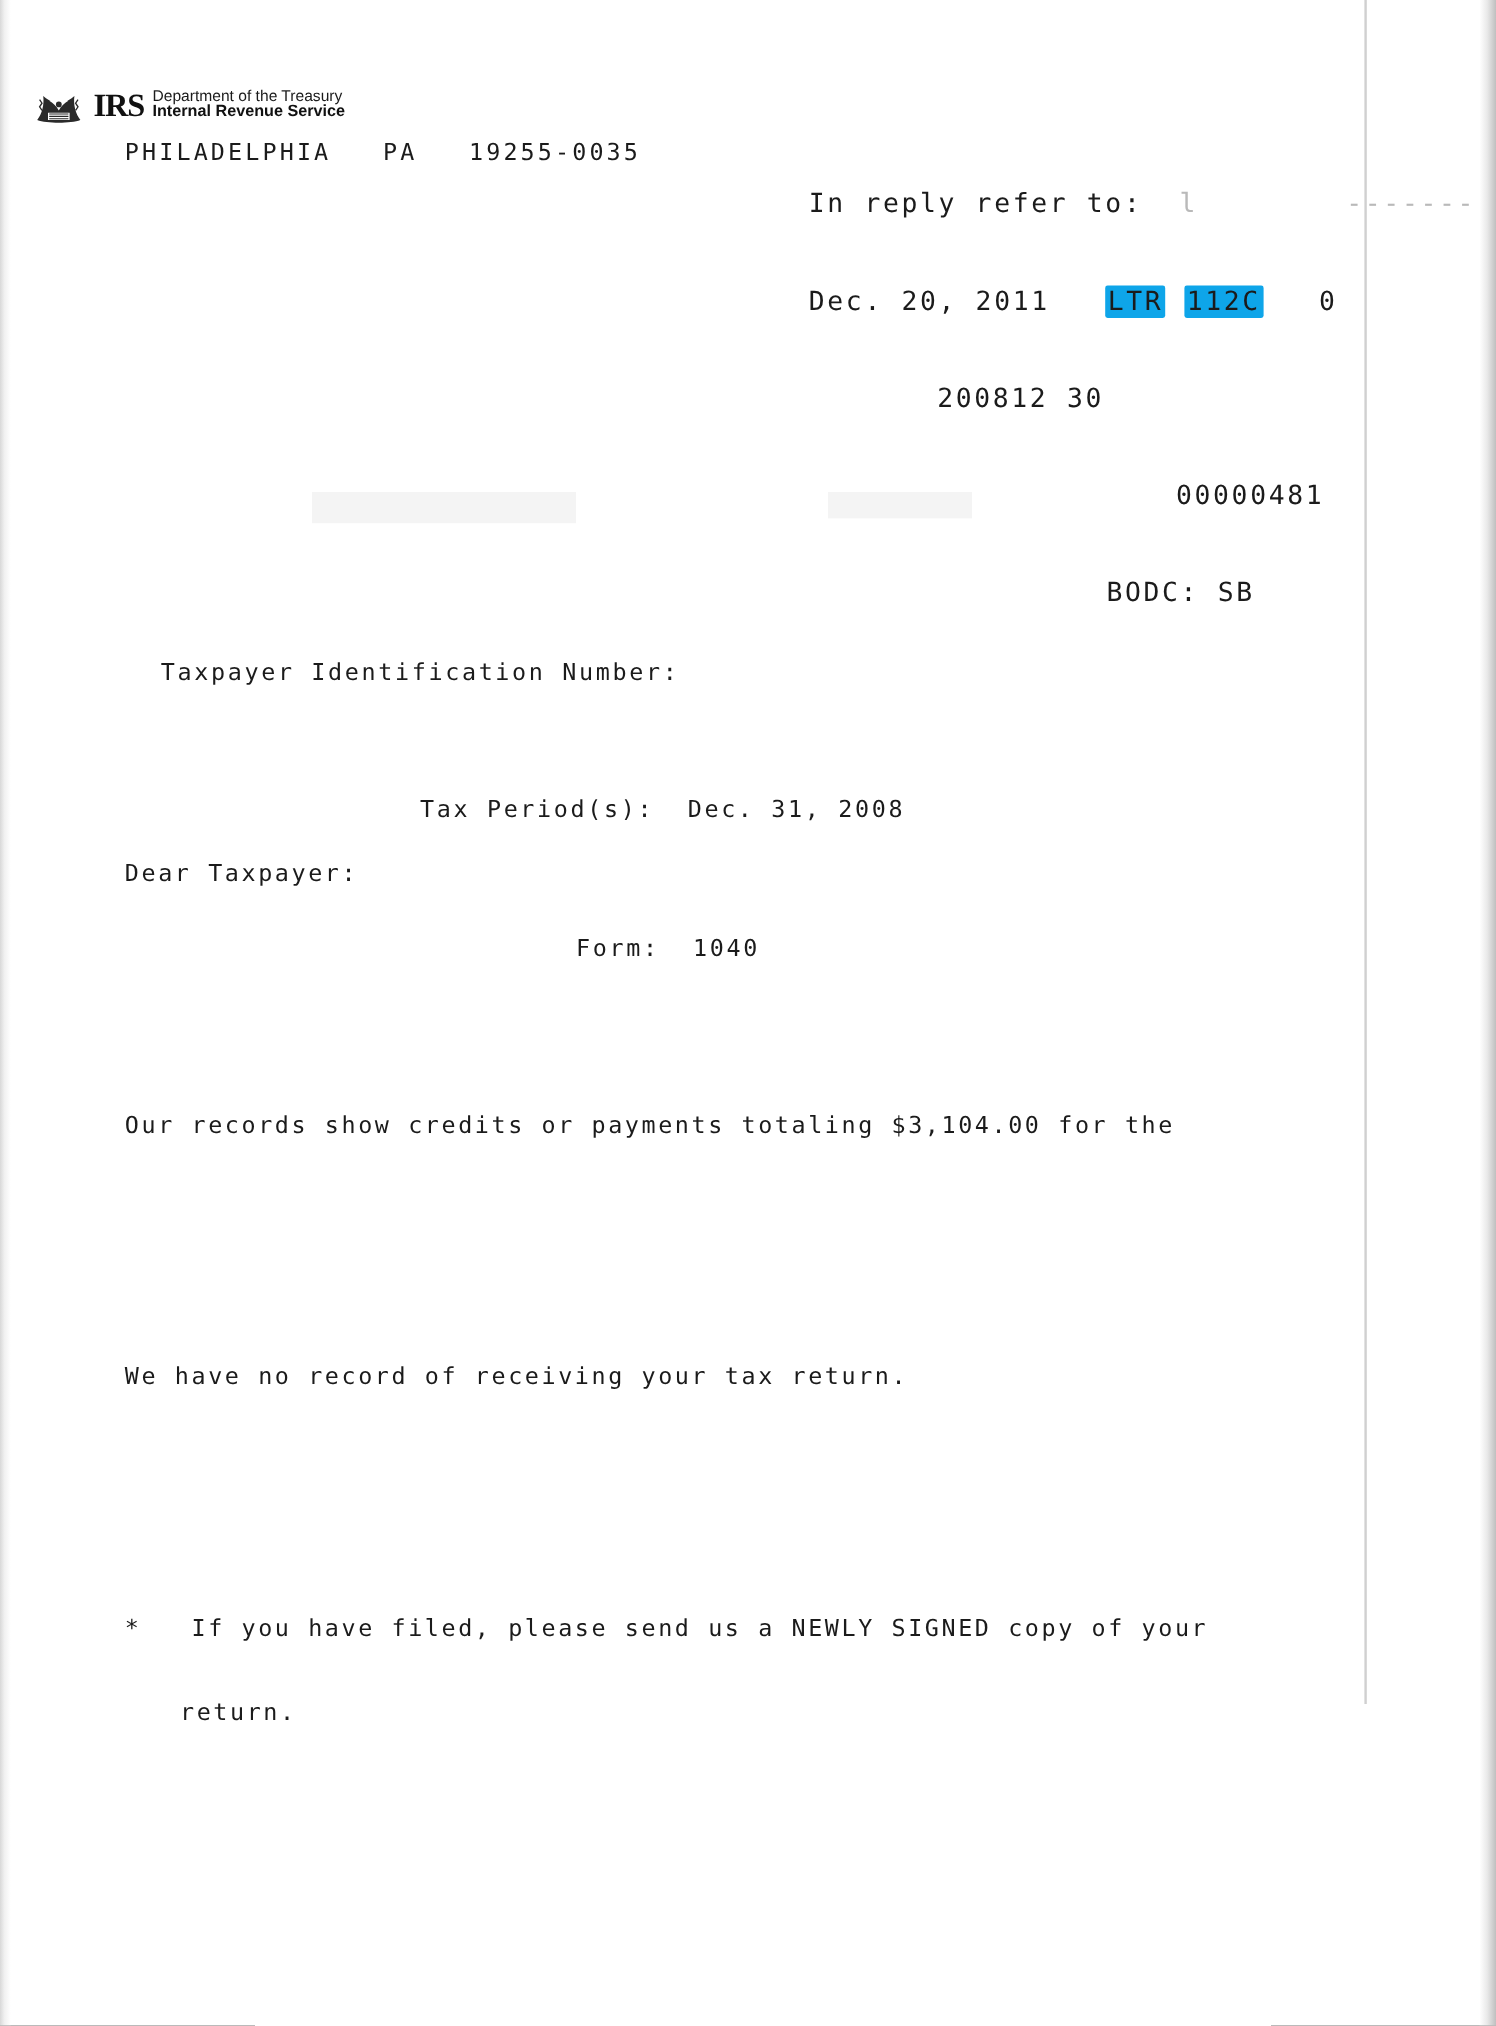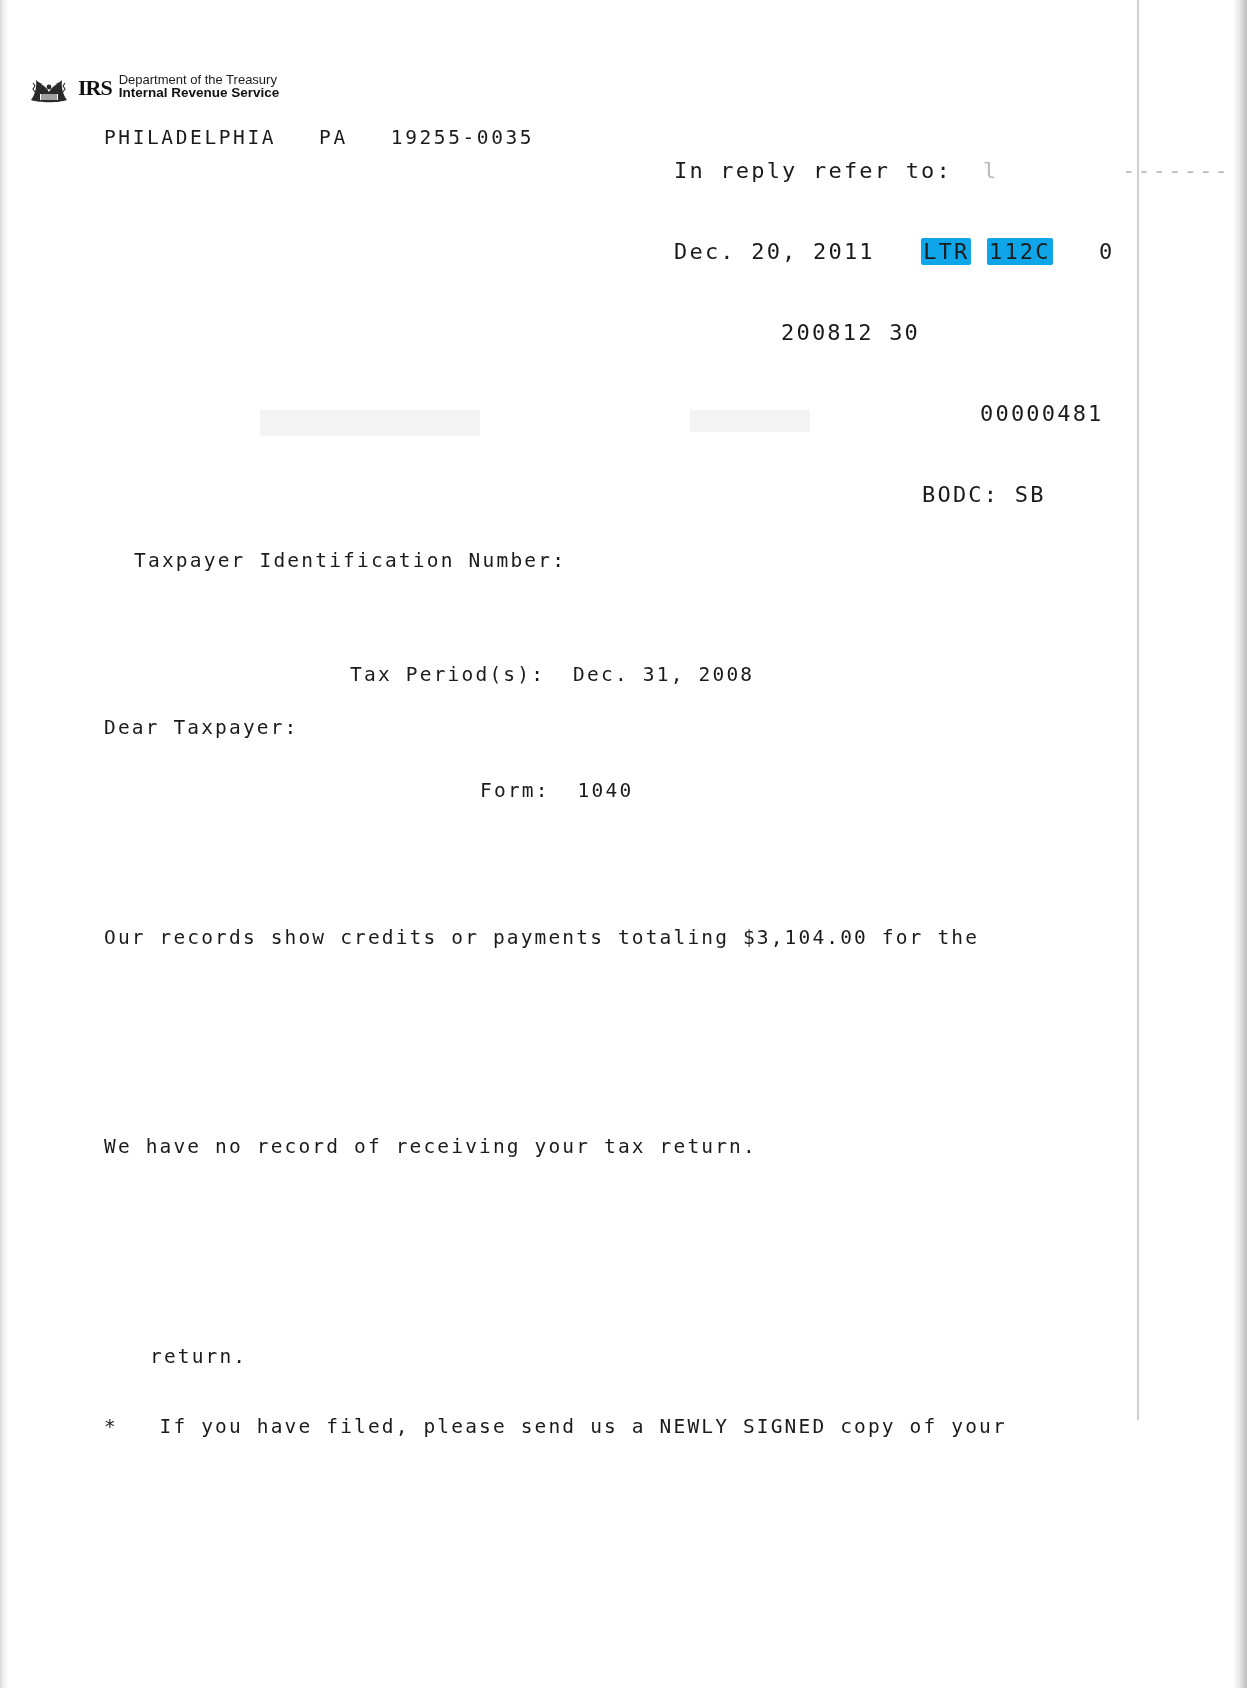--- a/index.html
+++ b/index.html
@@ -52,21 +52,21 @@
   .irs-seal {
     width: 46px;
     height: 32px;
     margin-right: 6px;
     position: relative;
     top: 2px;
   }
   .irs-word {
     font-family: "Liberation Serif", "DejaVu Serif", serif;
     font-weight: bold;
-    font-size: 22px;
+    font-size: 27px;
     letter-spacing: -1px;
     line-height: 32px;
     color: #111;
   }
   .treasury-block {
     font-family: Liberation Sans, sans-serif;
     margin-left: 7px;
     padding-top: 1px;
     line-height: 13px;
   }
@@ -80,21 +80,21 @@
     font-size: 13.5px;
     font-weight: bold;
     color: #111;
     display: block;
     white-space: nowrap;
   }
 
   .office-addr {
     position: absolute;
     left: 104px;
-    top: 126px;
+    top: 115px;
     font-size: 19.5px;
     letter-spacing: 2.6px;
     white-space: pre;
   }
 
   
   .reply-block {
     position: absolute;
     left: 674px;
     top: 103px;
@@ -245,22 +245,22 @@
 
     <div class="para">
       <span class="ln">Our records show credits or payments totaling $3,104.00 for the</span>
     </div>
 
     <div class="para">
       <span class="ln">We have no record of receiving your tax return.</span>
     </div>
 
     <div class="bullet">
+      <span class="ln"><span>*</span>   <span>If you have filed, please send us a NEWLY SIGNED copy of your</span></span>
       <span class="ln cont">return.</span>
-      <span class="ln"><span>*</span>   <span>If you have filed, please send us a NEWLY SIGNED copy of your</span></span>
     </div>
 
     <div class="bullet">
       
       
     </div>
 
     
 
     

